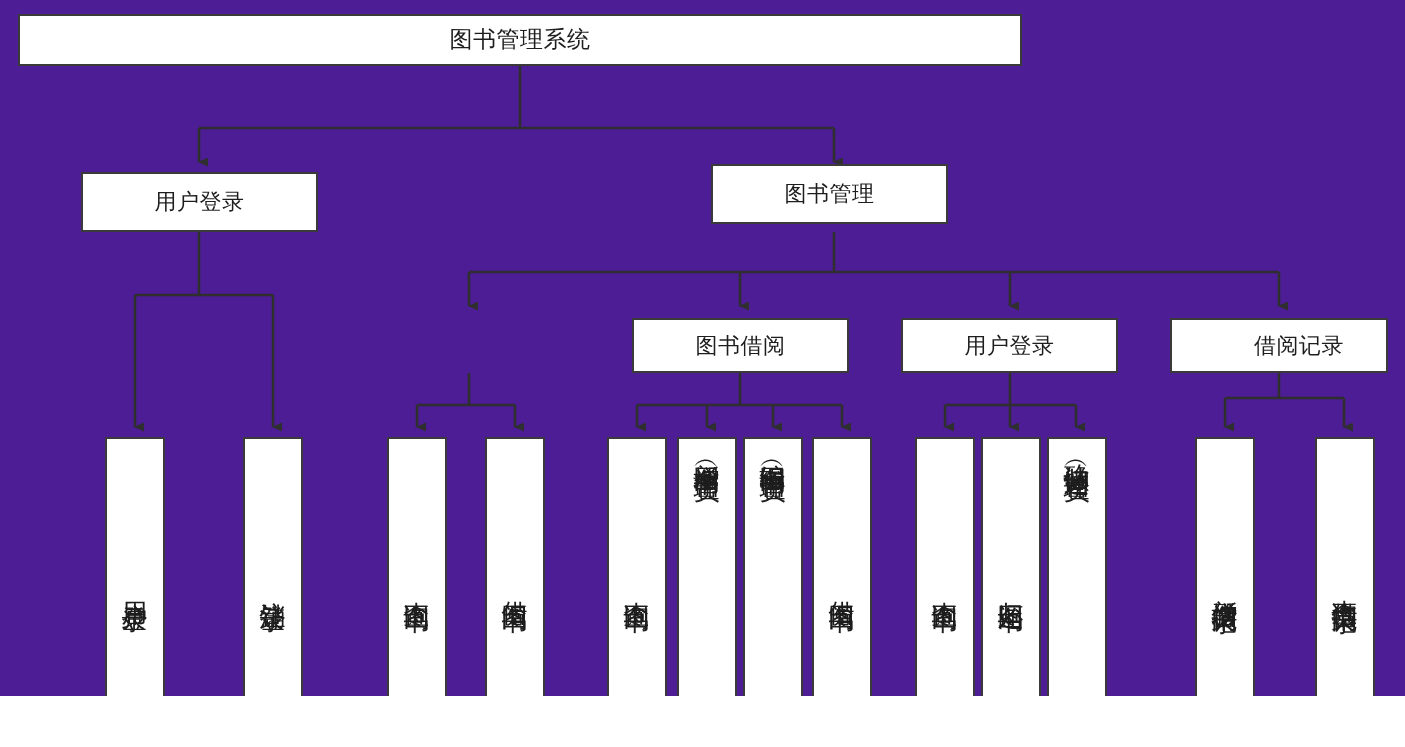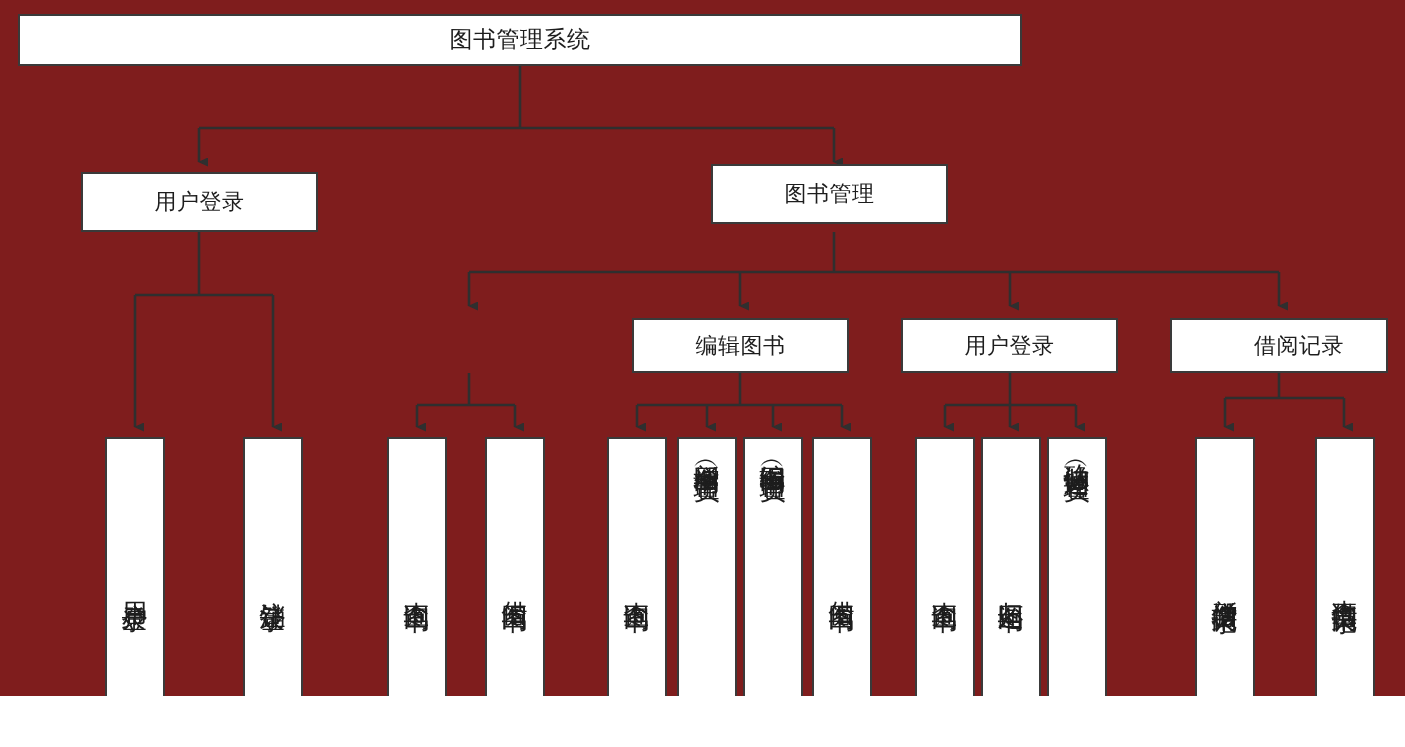--- a/index.html
+++ b/index.html
@@ -7,21 +7,21 @@
     padding: 0;
     background: #ffffff;
   }
   body {
     font-family: "Liberation Sans", "DejaVu Sans", sans-serif;
   }
   #diagram-root {
     position: relative;
     width: 1405px;
     height: 696px;
-    background: #7f1d1d;
+    background: #4c1d95;
     overflow: hidden;
   }
   svg#connectors {
     position: absolute;
     left: 0;
     top: 0;
     width: 1405px;
     height: 747px;
     pointer-events: none;
   }
@@ -132,21 +132,21 @@
   </div>
 
   <div class="node horizontal" style="left:81px; top:172px; width:237px; height:60px;">
     <span class="label">用户登录</span>
   </div>
   <div class="node horizontal" style="left:711px; top:164px; width:237px; height:60px;">
     <span class="label">图书管理</span>
   </div>
 
   <div class="node horizontal" style="left:632px; top:318px; width:217px; height:55px;">
-    <span class="label">编辑图书</span>
+    <span class="label">图书借阅</span>
   </div>
   <div class="node horizontal" style="left:901px; top:318px; width:217px; height:55px;">
     <span class="label">用户登录</span>
   </div>
   <div class="node horizontal" style="left:1170px; top:318px; width:218px; height:55px;padding-left:40px;">
     <span class="label">借阅记录</span>
   </div>
 
   <div class="node vertical short-label" style="left:105px; top:437px; width:60px; height:296px;">
     <span class="label">用户登录</span>

